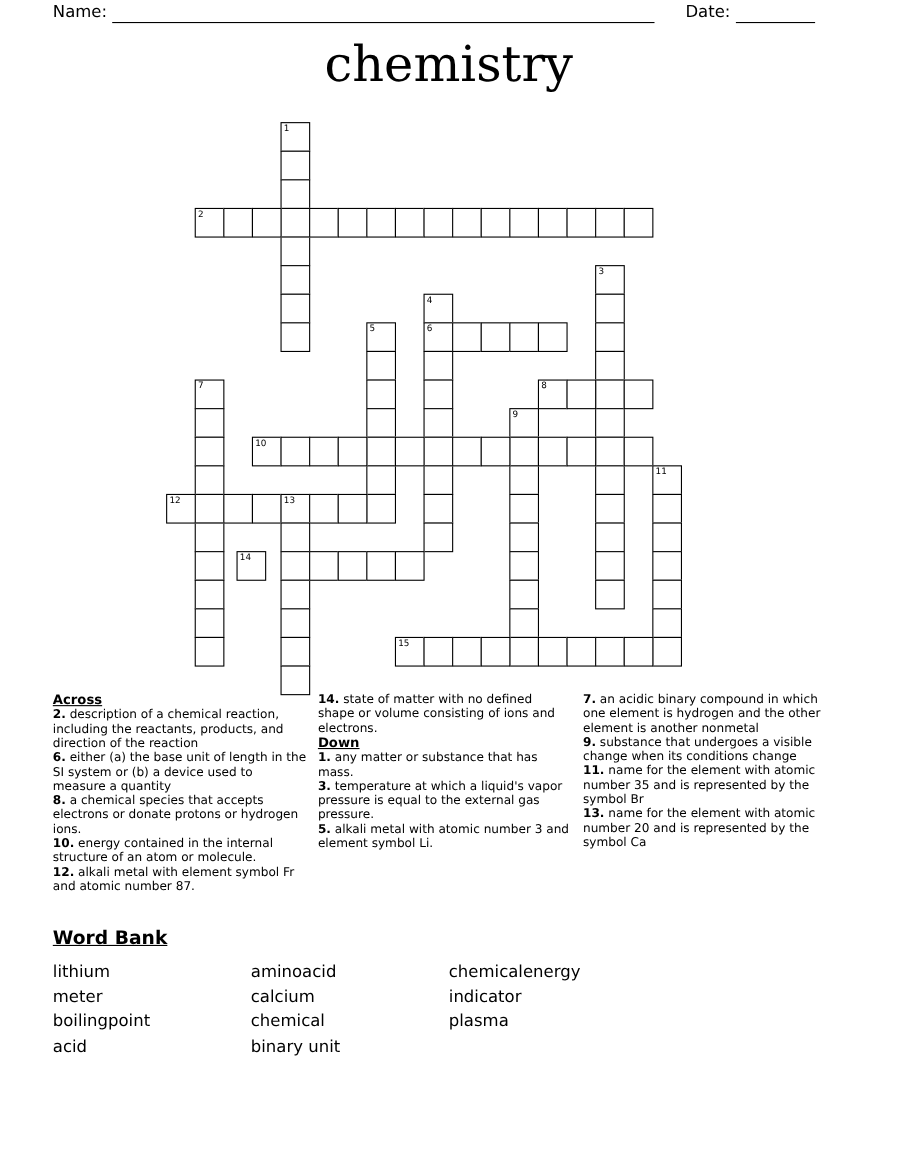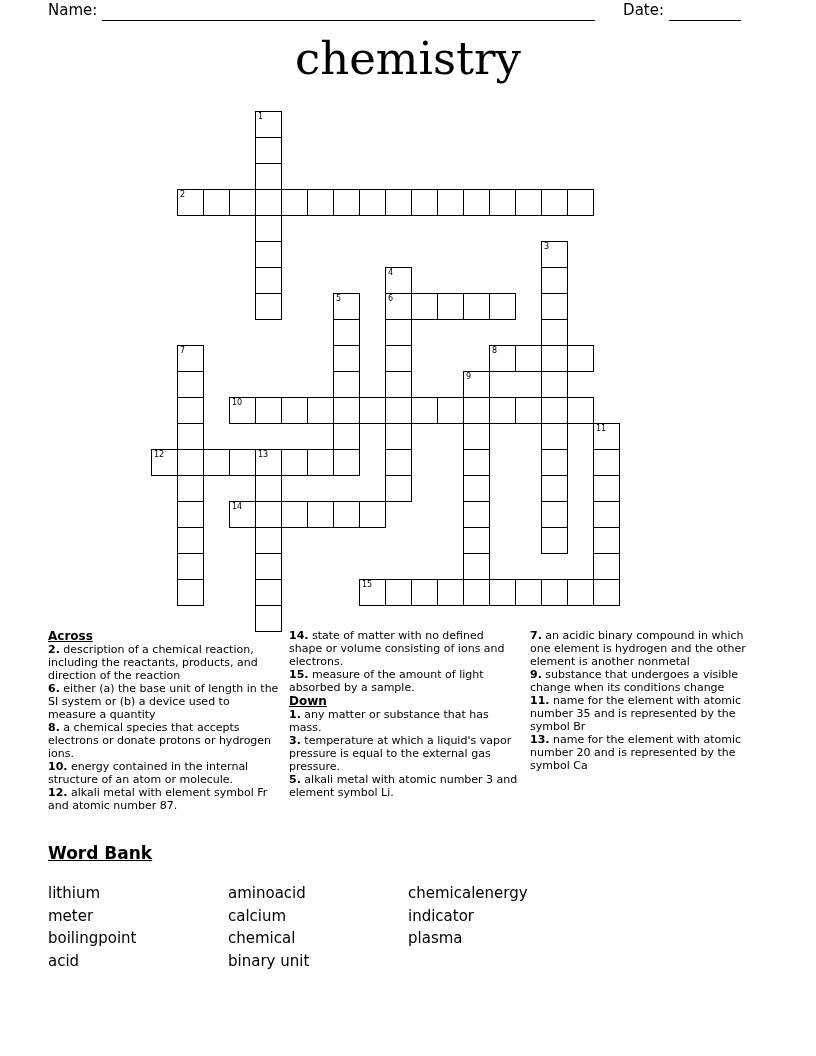--- a/index.html
+++ b/index.html
@@ -21,21 +21,21 @@
   .cellnum{position:absolute;top:0;left:2px;font-size:8px;line-height:9px}
 
   .clues{position:absolute;left:48px;top:629px;width:713px;display:flex;gap:10px}
   .clue-col{width:231px}
   .clue-heading{font-size:12px;font-weight:700;text-decoration:underline;line-height:14px}
   .clue{font-size:11px;line-height:13px}
   .clue b{font-weight:700}
 
   .wordbank{position:absolute;left:48px;top:843px;width:720px}
   .wb-heading{display:inline-block;font-size:17px;font-weight:700;text-decoration:underline;
-              line-height:20px;margin-bottom:19px}
+              line-height:20px;margin-bottom:9px}
   .wb-cols{display:flex}
   .wb-col{width:180px}
   .wb-word{font-size:15px;line-height:22.6px}
 </style>
 </head>
 <body>
 
 <div class="topbar">
   <span class="label">Name:</span>
   <div class="fill-line fill-name"></div>
@@ -171,21 +171,21 @@
       <span class="cellnum">13</span>
     </div>
     <div class="cell" style="left: 130px; top: 338px;"></div>
     <div class="cell" style="left: 156px; top: 338px;"></div>
     <div class="cell" style="left: 104px; top: 364px;"></div>
     <div class="cell" style="left: 104px; top: 390px;"></div>
     <div class="cell" style="left: 104px; top: 416px;"></div>
     <div class="cell" style="left: 104px; top: 442px;"></div>
     <div class="cell" style="left: 104px; top: 468px;"></div>
     <div class="cell" style="left: 104px; top: 494px;"></div>
-    <div class="cell" style="left: 78px; top: 390px;">
+    <div class="cell" style="left: 64px; top: 390px;">
       <span class="cellnum">14</span>
     </div>
     <div class="cell" style="left: 130px; top: 390px;"></div>
     <div class="cell" style="left: 156px; top: 390px;"></div>
     <div class="cell" style="left: 182px; top: 390px;"></div>
     <div class="cell" style="left: 208px; top: 390px;"></div>
     <div class="cell" style="left: 208px; top: 468px;">
       <span class="cellnum">15</span>
     </div>
     <div class="cell" style="left: 234px; top: 468px;"></div>
@@ -201,21 +201,20 @@
     <div class="clue-col">
       <div class="clue-heading">Across</div>
       <div class="clue"><b>2.</b> description of a chemical reaction, including the reactants, products, and direction of the reaction</div>
       <div class="clue"><b>6.</b> either (a) the base unit of length in the SI system or (b) a device used to measure a quantity</div>
       <div class="clue"><b>8.</b> a chemical species that accepts electrons or donate protons or hydrogen ions.</div>
       <div class="clue"><b>10.</b> energy contained in the internal structure of an atom or molecule.</div>
       <div class="clue"><b>12.</b> alkali metal with element symbol Fr and atomic number 87.</div>
     </div>
     <div class="clue-col">
       <div class="clue"><b>14.</b> state of matter with no defined shape or volume consisting of ions and electrons.</div>
-      <div class="clue"><b>15.</b> measure of the amount of light absorbed by a sample.</div>
       <div class="clue-heading">Down</div>
       <div class="clue"><b>1.</b> any matter or substance that has mass.</div>
       <div class="clue"><b>3.</b> temperature at which a liquid's vapor pressure is equal to the external gas pressure.</div>
       <div class="clue"><b>5.</b> alkali metal with atomic number 3 and element symbol Li.</div>
     </div>
     <div class="clue-col">
       <div class="clue"><b>7.</b> an acidic binary compound in which one element is hydrogen and the other element is another nonmetal</div>
       <div class="clue"><b>9.</b> substance that undergoes a visible change when its conditions change</div>
       <div class="clue"><b>11.</b> name for the element with atomic number 35 and is represented by the symbol Br</div>
       <div class="clue"><b>13.</b> name for the element with atomic number 20 and is represented by the symbol Ca</div>

